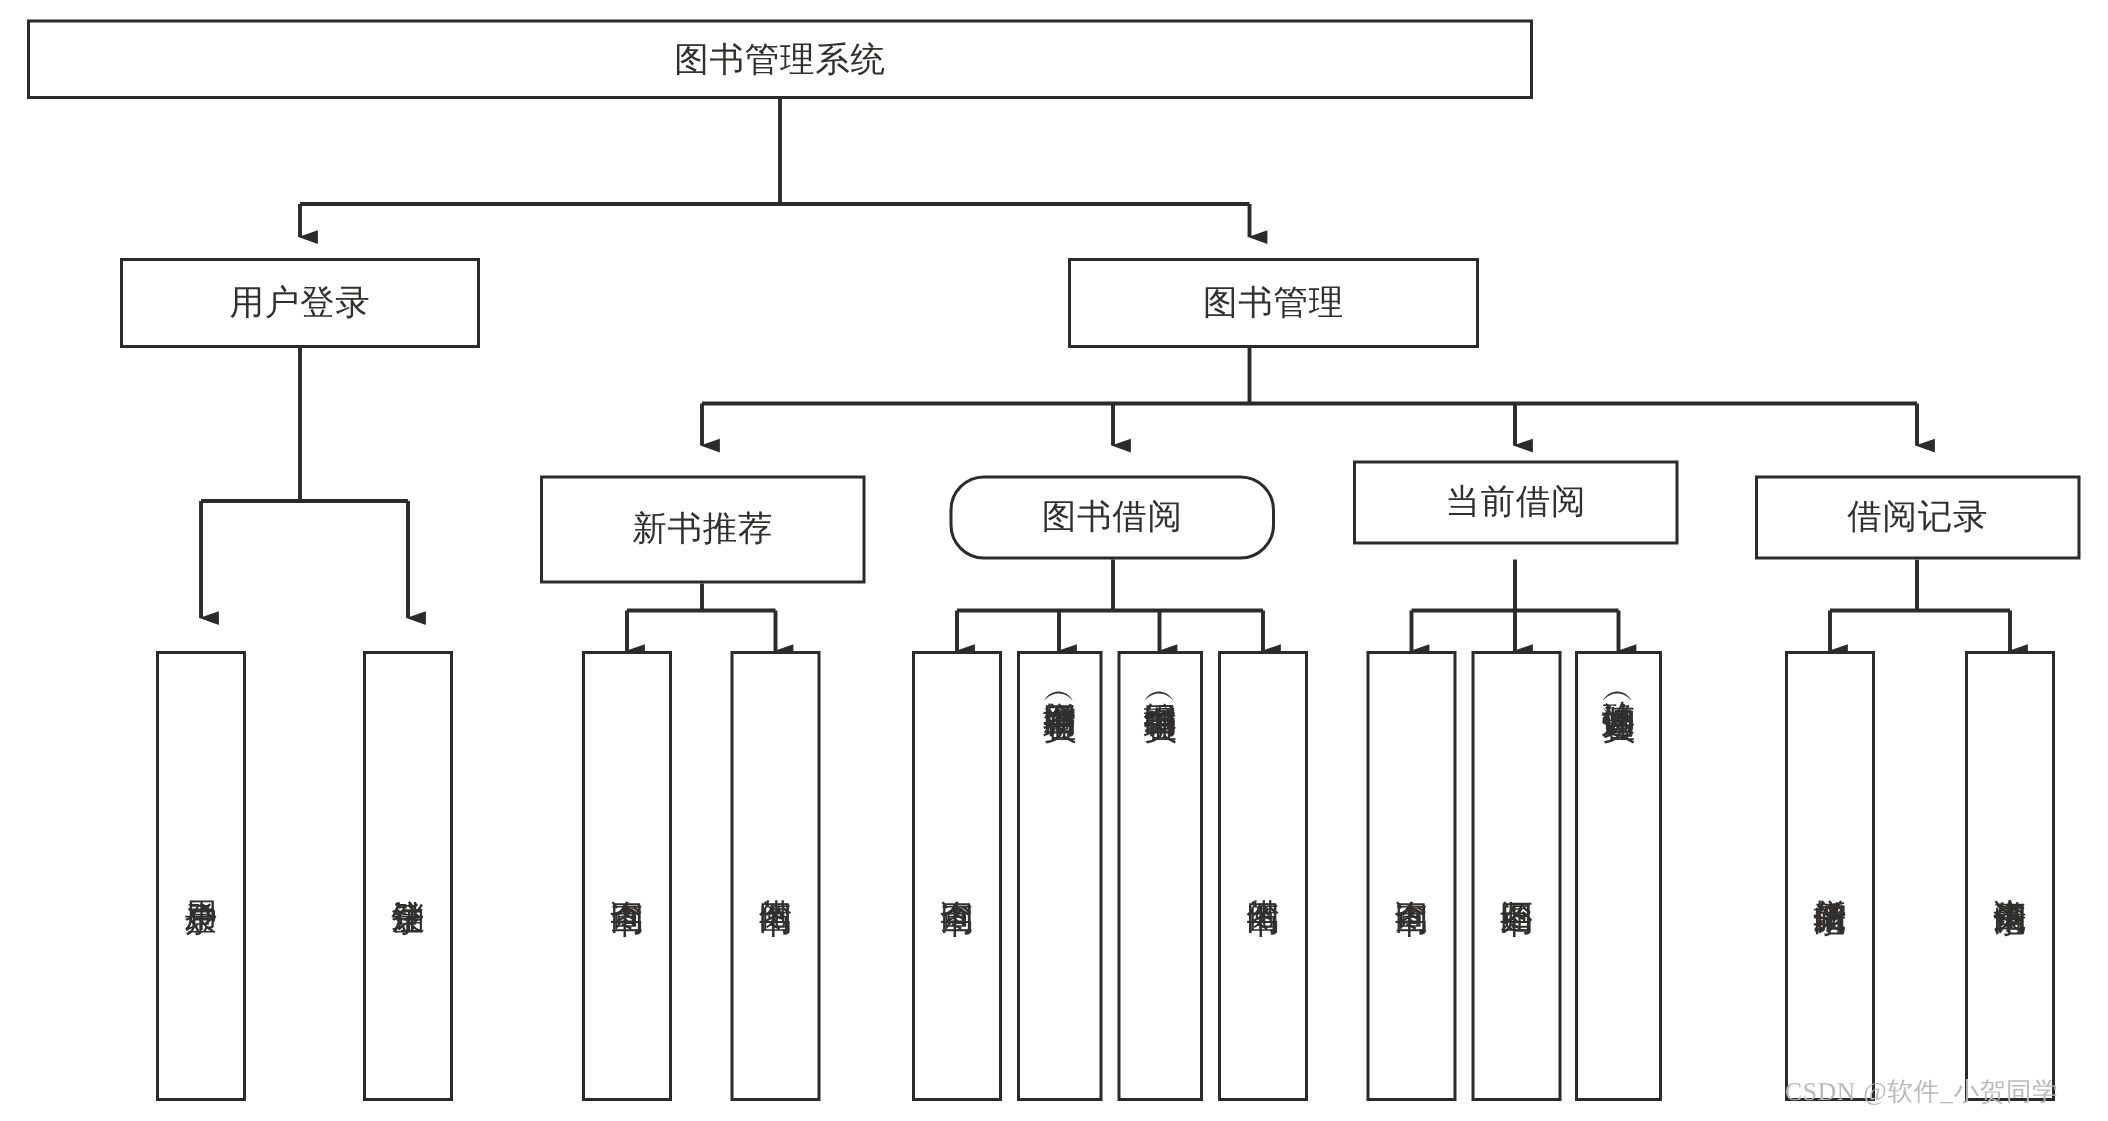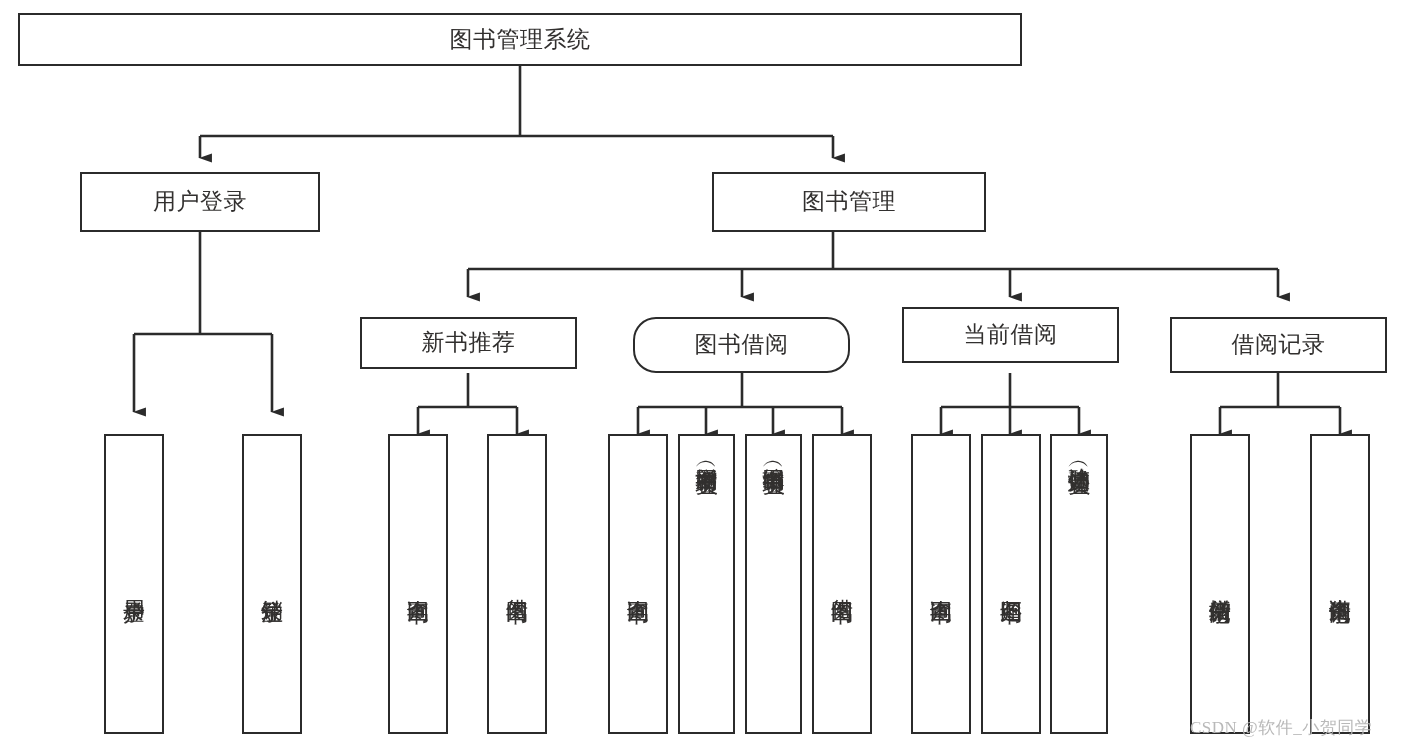--- a/index.html
+++ b/index.html
@@ -146,21 +146,21 @@
     <span class="node-label-h">图书管理系统</span>
   </div>
 
   <div class="node-box" style="left:80px; top:172px; width:240px; height:60px;">
     <span class="node-label-h">用户登录</span>
   </div>
   <div class="node-box" style="left:712px; top:172px; width:274px; height:60px;">
     <span class="node-label-h">图书管理</span>
   </div>
 
-  <div class="node-box" style="left:360px; top:317px; width:217px; height:52px;">
+  <div class="node-box" style="left:360px; top:317px; width:217px; height:72px;">
     <span class="node-label-h">新书推荐</span>
   </div>
   <div class="node-box" style="left:633px; top:317px; width:217px; height:56px;border-radius:23px;">
     <span class="node-label-h">图书借阅</span>
   </div>
   <div class="node-box" style="left:902px; top:307px; width:217px; height:56px;">
     <span class="node-label-h">当前借阅</span>
   </div>
   <div class="node-box" style="left:1170px; top:317px; width:217px; height:56px;">
     <span class="node-label-h">借阅记录</span>

